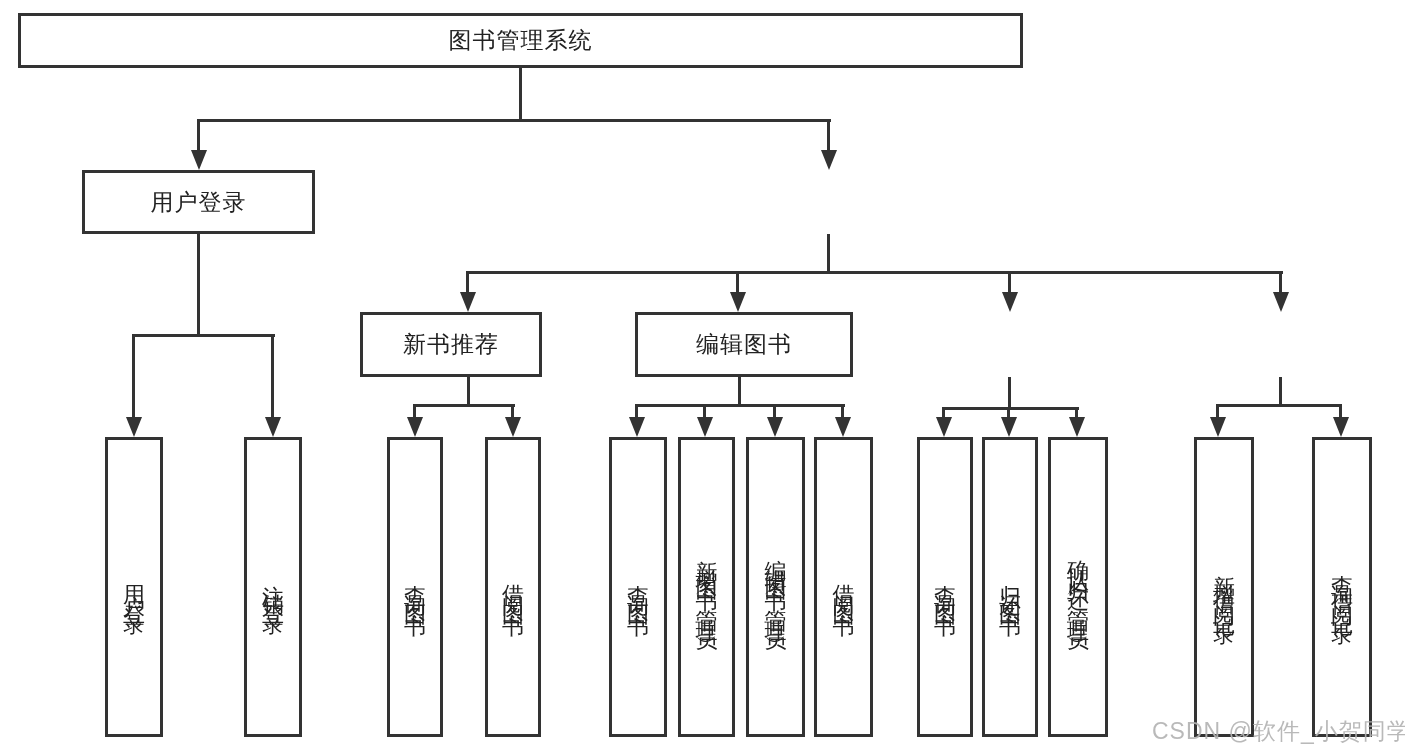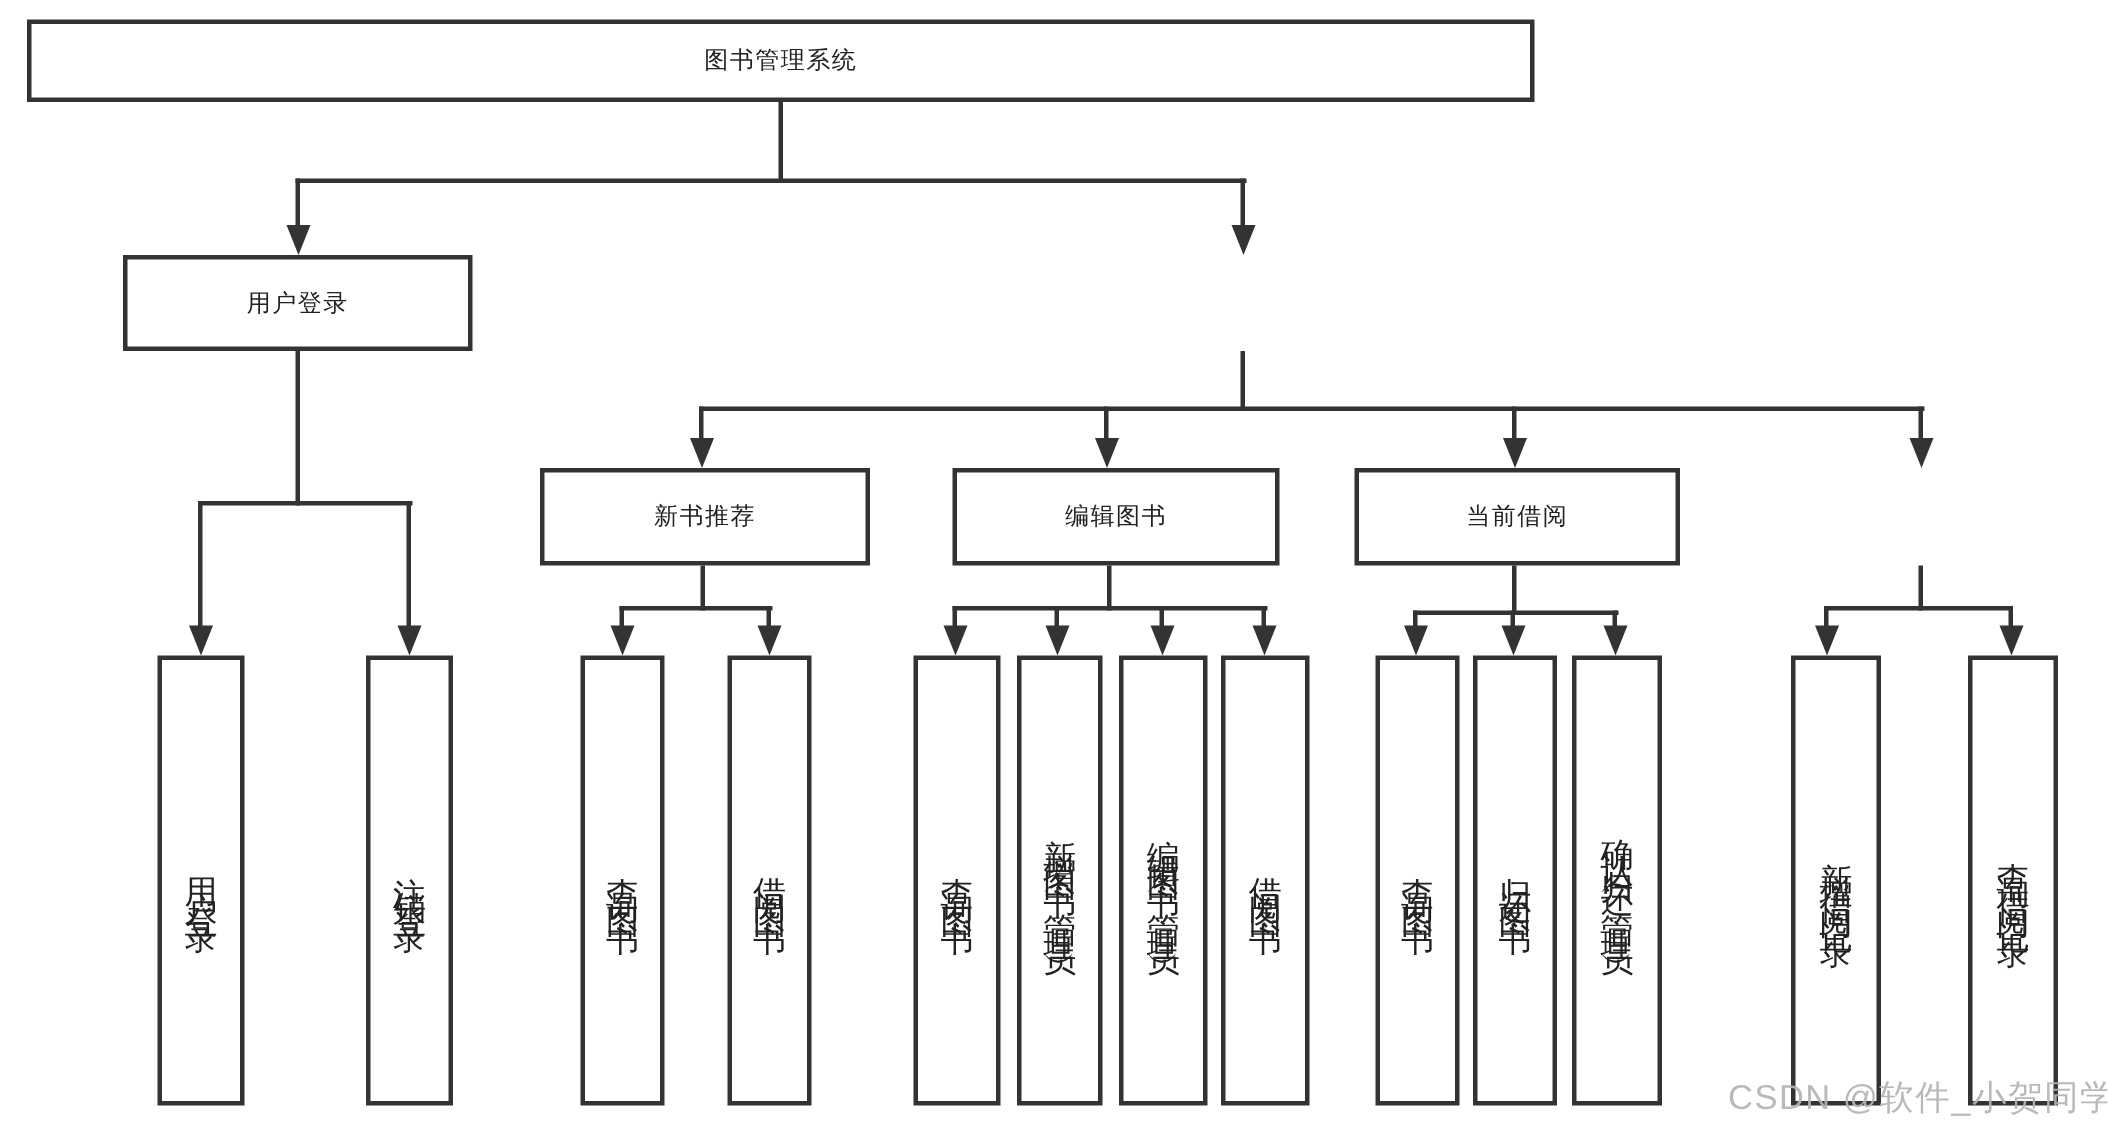--- a/index.html
+++ b/index.html
@@ -4,21 +4,21 @@
 <style>
   html,body{margin:0;padding:0;background:#ffffff;}
   .canvas{
     position:relative;width:1405px;height:747px;background:#ffffff;overflow:hidden;
     font-family:"Liberation Sans","DejaVu Sans",sans-serif;
   }
   .box{
     position:absolute;box-sizing:border-box;border:3px solid #333333;background:#ffffff;
     display:flex;align-items:center;justify-content:center;
   }
-  .hlabel{font-size:16px;letter-spacing:1px;color:#222222;white-space:nowrap;}
+  .hlabel{font-size:23px;letter-spacing:1px;color:#222222;white-space:nowrap;}
   .vlabel{
     writing-mode:vertical-rl;text-orientation:mixed;
     font-size:22px;letter-spacing:10px;color:#222222;line-height:1;
   }
   .line{position:absolute;background:#333333;}
   .arrow{
     position:absolute;width:0;height:0;
     border-left:8px solid transparent;border-right:8px solid transparent;
     border-top:20px solid #333333;
   }
@@ -33,28 +33,25 @@
 <div class="canvas">
 
   <div class="box" style="left:18px;top:13px;width:1005px;height:55px">
     <span class="hlabel">图书管理系统</span>
   </div>
 
   <div class="box" style="left:82px;top:170px;width:233px;height:64px">
     <span class="hlabel">用户登录</span>
   </div>
 
-  <div class="box" style="left:360px;top:312px;width:220px;height:65px">
+  <div class="box" style="left:360px;top:312px;width:182px;height:65px">
     <span class="hlabel">新书推荐</span>
   </div>
   <div class="box" style="left:635px;top:312px;width:218px;height:65px">
     <span class="hlabel">编辑图书</span>
-  </div>
-  <div class="box" style="left:903px;top:312px;width:217px;height:65px">
-    <span class="hlabel">当前借阅</span>
   </div>
 
   <div class="box" style="left:105px;top:437px;width:58px;height:300px">
     <span class="vlabel">用户登录</span>
   </div>
   <div class="box" style="left:244px;top:437px;width:58px;height:300px">
     <span class="vlabel">注销登录</span>
   </div>
 
   <div class="box" style="left:387px;top:437px;width:56px;height:300px">

